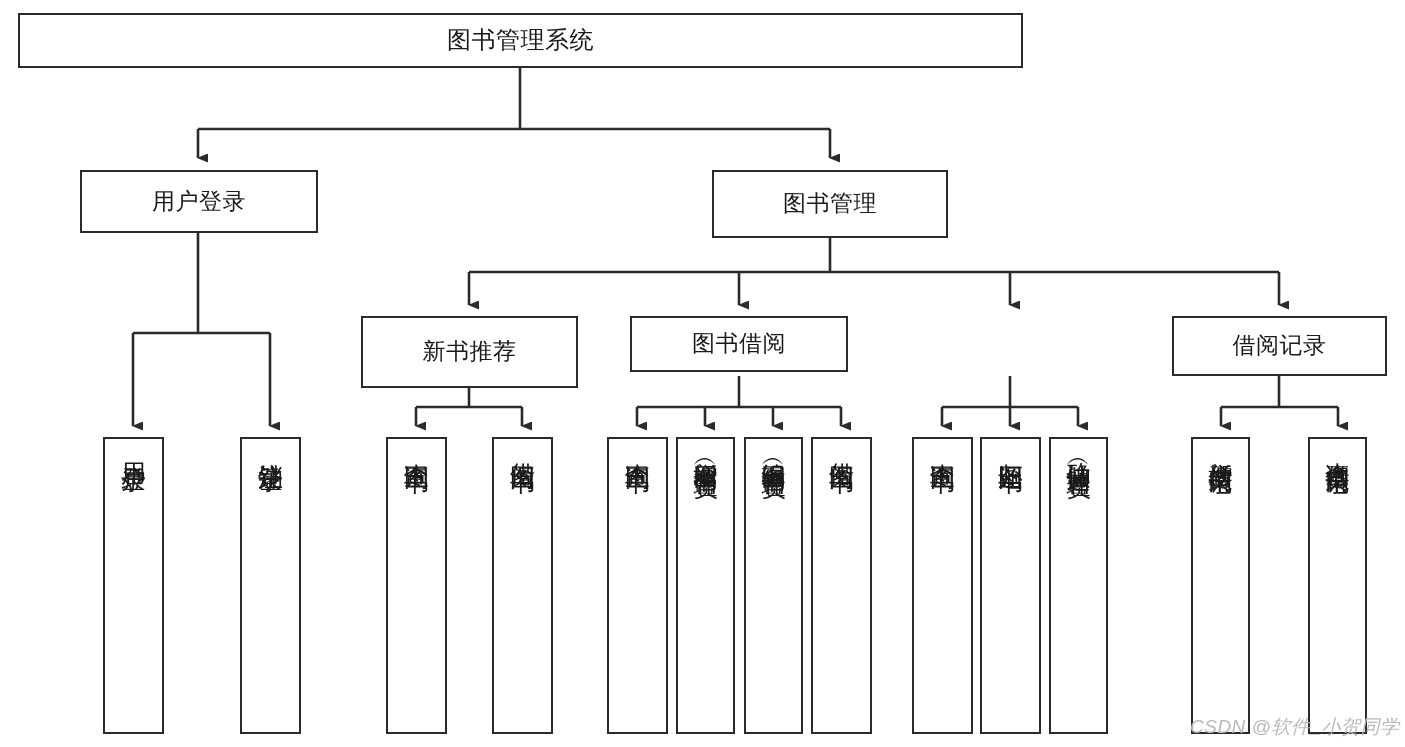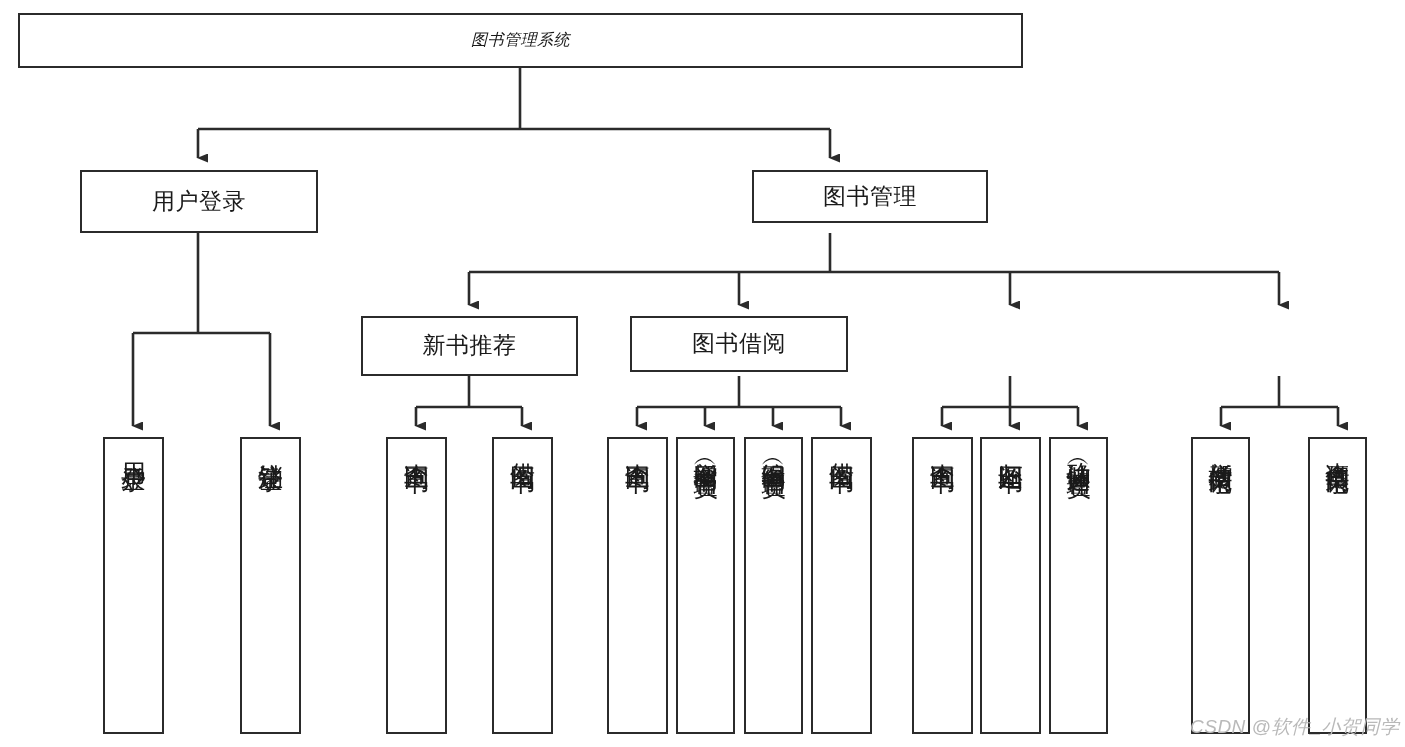--- a/index.html
+++ b/index.html
@@ -40,21 +40,21 @@
     display: block;
     text-align: center;
     line-height: 1.18;
     letter-spacing: 0.5px;
   }
   
   .node.horiz .lbl {
     font-size: 23px;
     white-space: nowrap;
   }
-  .node.root .lbl { font-size: 16px; font-style: italic; }
+  .node.root .lbl { font-size: 24px; }
   
   .node.vert {
     align-items: flex-start;
     justify-content: center;
     padding-top: 2px;
   }
   .node.vert .lbl {
     writing-mode: vertical-rl;
     text-orientation: upright;
     font-size: 25px;
@@ -130,30 +130,33 @@
     </g>
   </svg>
 
   <div class="node horiz root" style="left:18px; top:13px; width:1005px; height:55px;">
     <span class="lbl">图书管理系统</span>
   </div>
 
   <div class="node horiz" style="left:80px; top:170px; width:238px; height:63px;">
     <span class="lbl">用户登录</span>
   </div>
-  <div class="node horiz" style="left:752px; top:170px; width:236px; height:53px;">
+  <div class="node horiz" style="left:712px; top:170px; width:236px; height:68px;">
     <span class="lbl">图书管理</span>
   </div>
 
-  <div class="node horiz" style="left:361px; top:316px; width:217px; height:60px;">
+  <div class="node horiz" style="left:361px; top:316px; width:217px; height:72px;">
     <span class="lbl">新书推荐</span>
   </div>
   <div class="node horiz" style="left:630px; top:316px; width:218px; height:56px;">
     <span class="lbl">图书借阅</span>
   </div>
+  <div class="node horiz" style="left:1172px; top:316px; width:215px; height:60px;">
+    <span class="lbl">借阅记录</span>
+  </div>
 
   <div class="node vert" style="left:103px; top:437px; width:61px; height:297px;">
     <span class="lbl">用户登录</span>
   </div>
   <div class="node vert" style="left:240px; top:437px; width:61px; height:297px;">
     <span class="lbl">注销登录</span>
   </div>
 
   <div class="node vert" style="left:386px; top:437px; width:61px; height:297px;">
     <span class="lbl">查询图书</span>

